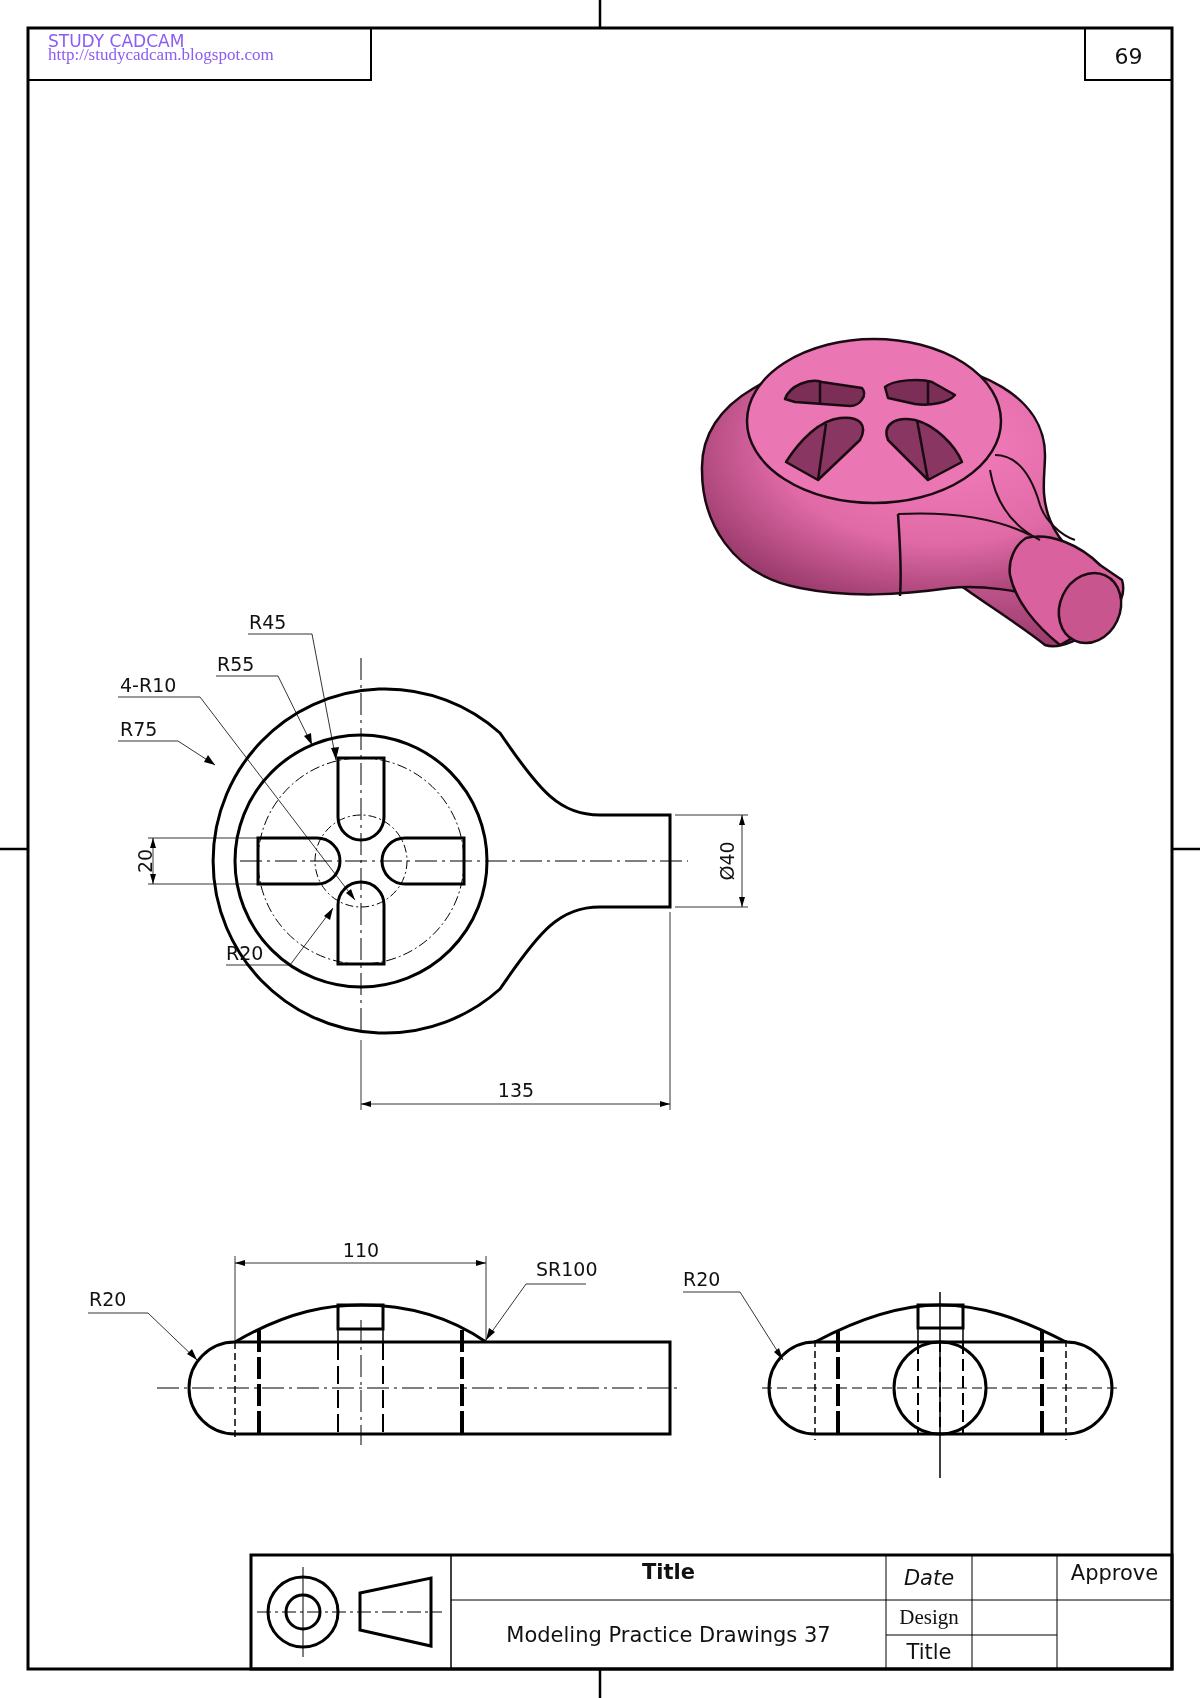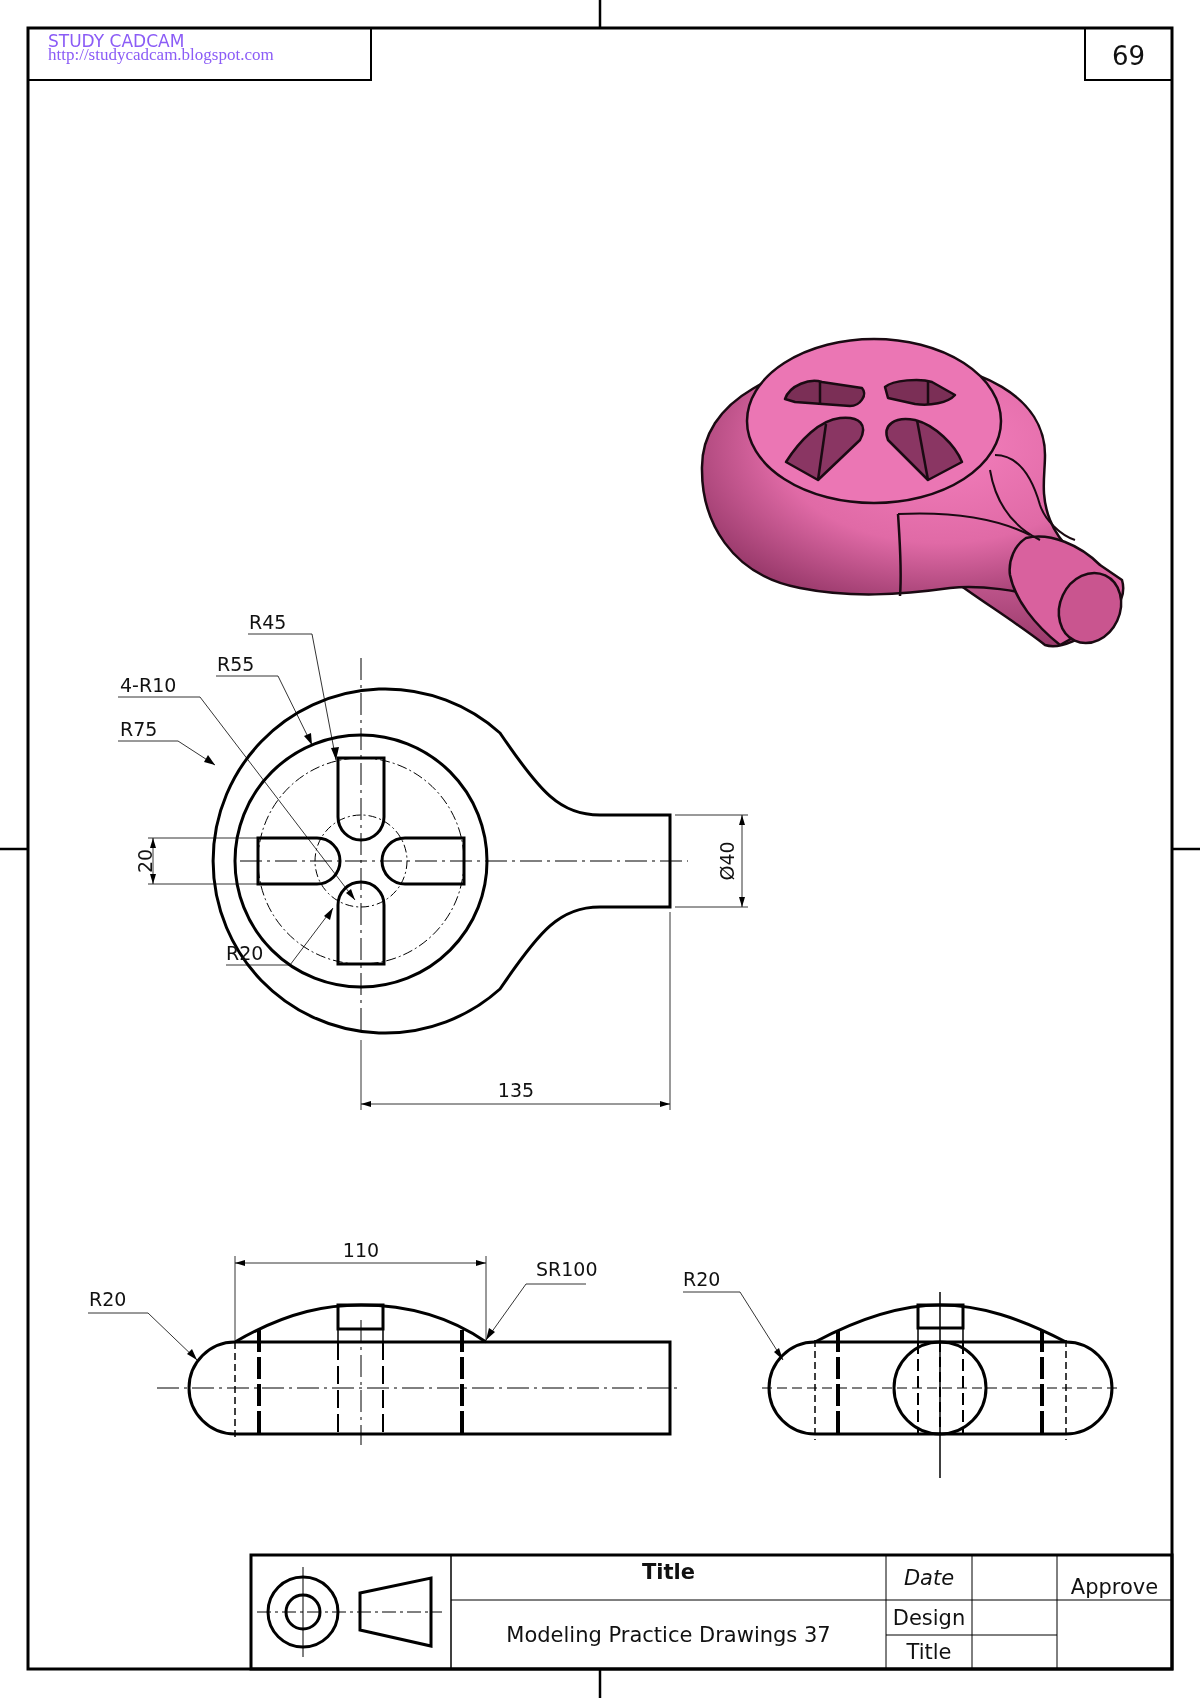--- a/index.html
+++ b/index.html
@@ -197,24 +197,24 @@
     <circle cx="303" cy="1612" r="35" stroke-width="3"></circle>
     <circle cx="303" cy="1612" r="17" stroke-width="3"></circle>
     <line x1="303" y1="1567" x2="303" y2="1657" stroke-width="1"></line>
     <line x1="257" y1="1612" x2="442" y2="1612" stroke-width="1" stroke-dasharray="14,4,3,4"></line>
     <polygon points="360,1593 431,1578 431,1646 360,1630" stroke-width="3"></polygon>
   </g>
 </svg>
 
 <div class="hdr" style="left:48px; top:30px;">STUDY CADCAM</div>
 <div class="hdr" style="left:48px; top:44px;font-family:Liberation Serif, serif;">http://studycadcam.blogspot.com</div>
-<div class="cell" style="left:1085px; top:28px; width:87px; height:56px; font-size:26px;border-radius:14px;">69</div>
+<div class="cell" style="left:1085px; top:28px; width:87px; height:56px; font-size:22px;border-radius:14px;">69</div>
 
 <div class="cell" style="left:451px; top:1555px; width:435px; height:34px; font-size:21px;font-weight:bold;">Title</div>
 <div class="cell" style="left:451px; top:1600px; width:435px; height:69px; font-size:21px;">Modeling Practice Drawings 37</div>
 <div class="cell" style="left:886px; top:1555px; width:86px; height:45px; font-size:21px;font-style:italic;">Date</div>
-<div class="cell" style="left:886px; top:1600px; width:86px; height:35px; font-size:21px;">Design</div>
+<div class="cell" style="left:886px; top:1600px; width:86px; height:35px; font-size:21px;font-family:Liberation Serif, serif;">Design</div>
 <div class="cell" style="left:886px; top:1635px; width:86px; height:34px; font-size:21px;">Title</div>
 <div class="cell" style="left:972px; top:1555px; width:85px; height:45px; font-size:18px;"></div>
 <div class="cell" style="left:972px; top:1600px; width:85px; height:35px; font-size:18px;"></div>
 <div class="cell" style="left:972px; top:1635px; width:85px; height:34px; font-size:18px;"></div>
-<div class="cell" style="left:1057px; top:1555px; width:115px; height:45px; font-size:21px; align-items:flex-start; padding-top:20px; box-sizing:border-box;">Approve</div>
+<div class="cell" style="left:1057px; top:1555px; width:115px; height:45px; font-size:21px; align-items:flex-start; padding-top:6px; box-sizing:border-box;">Approve</div>
 <div class="cell" style="left:1057px; top:1600px; width:115px; height:69px; font-size:18px;"></div>
 
 </body></html>

